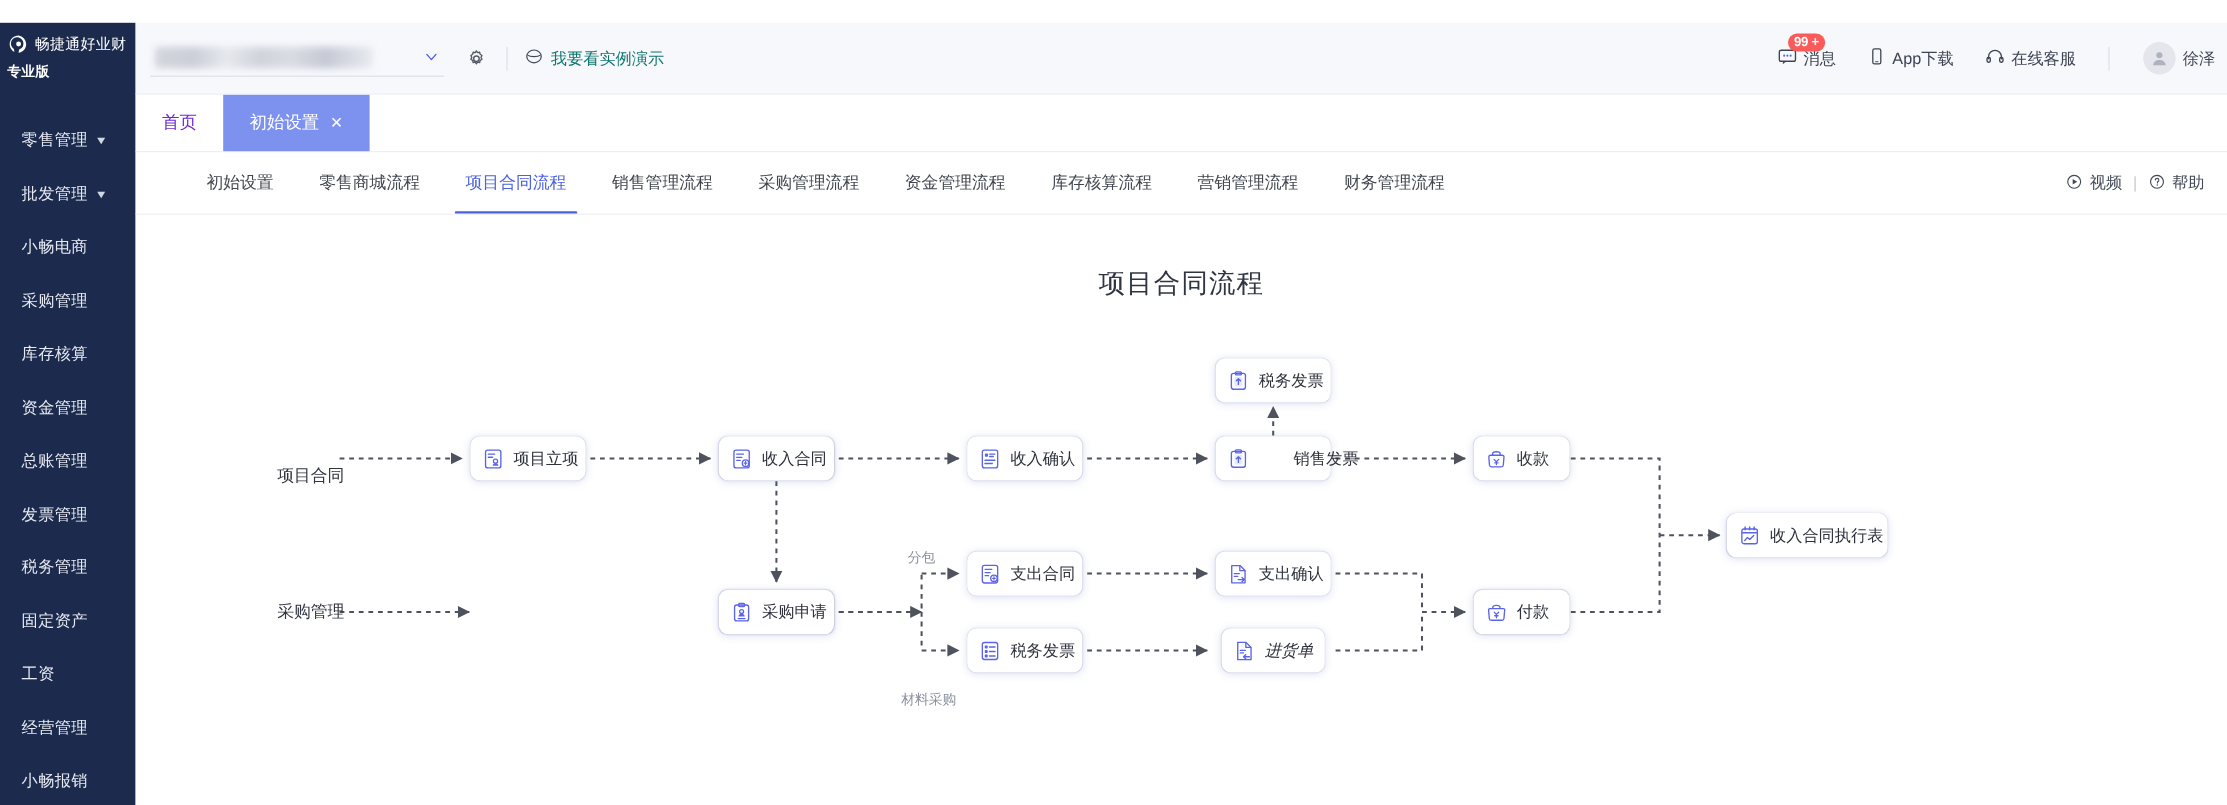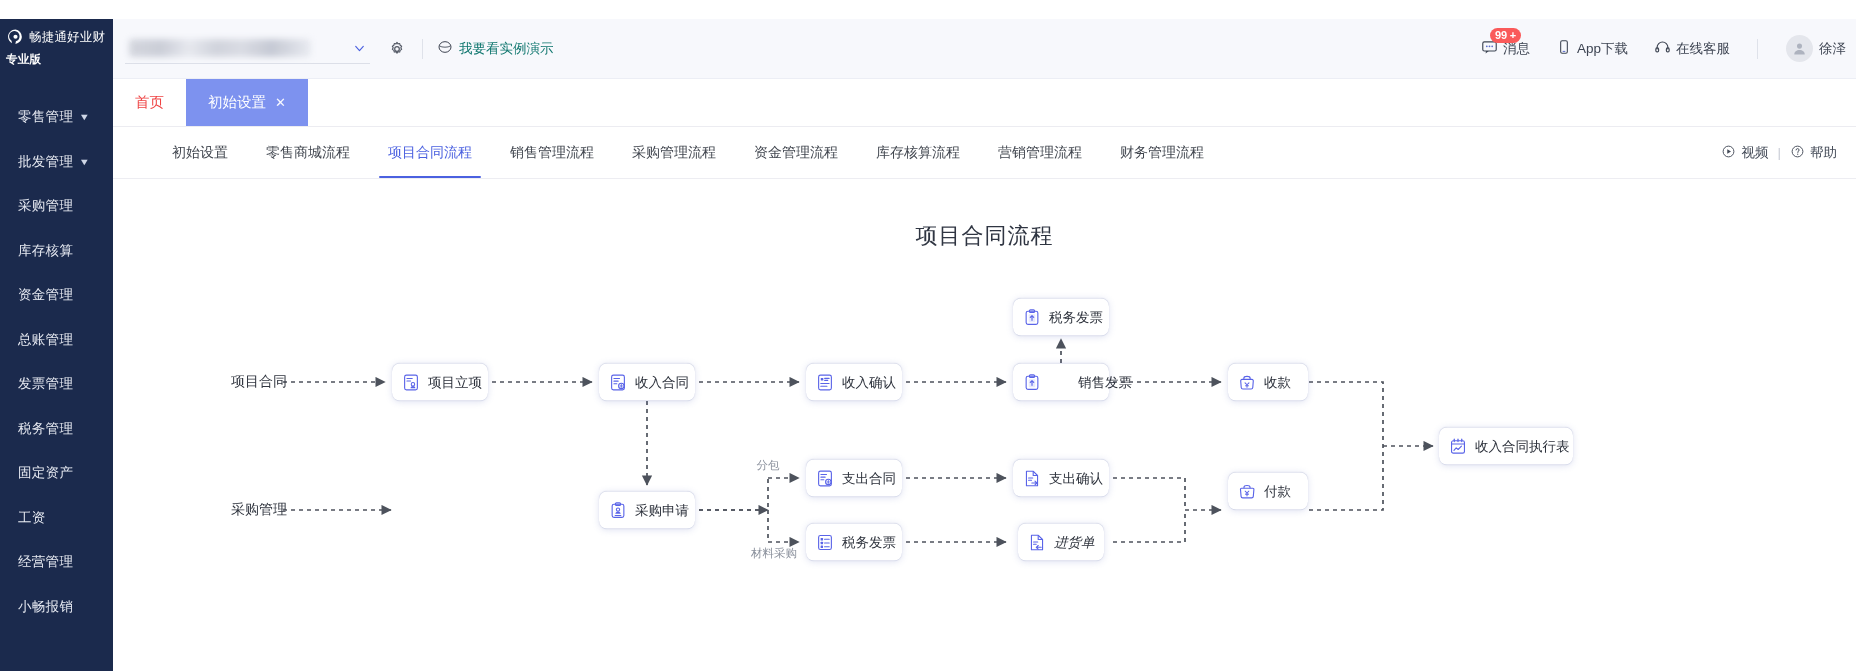--- a/index.html
+++ b/index.html
@@ -94,21 +94,21 @@
   .uname { color: #3d4452; font-size: 13.5px; }
 
   
   .tabstrip {
     position: absolute; left: 113px; top: 60px; right: 0; height: 48px;
     background: #ffffff; display: flex; align-items: stretch;
     border-bottom: 1px solid #ececf1;
   }
   .ctab {
     display: flex; align-items: center; justify-content: center;
-    padding: 0 22px; font-size: 14.5px; color: #ef4444; cursor: pointer;
+    padding: 0 22px; font-size: 14.5px; color: #6d28d9; cursor: pointer;
     white-space: nowrap;
   }
   .ctab.active { background: #7d92ef; color: #ffffff; }
   .ctab .xclose { margin-left: 9px; font-size: 13px; opacity: .95; }
 
   
   .subnav {
     position: absolute; left: 113px; top: 108px; right: 0; height: 52px;
     background: #ffffff; display: flex; align-items: center;
     border-bottom: 1px solid #ededf2;
@@ -180,20 +180,23 @@
       <div class="logo-badge">专业版</div>
     </div>
     <nav class="nav" id="sidebar-nav">
         <div class="nav-item">
           <span>零售管理</span>
           <span class="caret">▼</span>
         </div>
         <div class="nav-item">
           <span>批发管理</span>
           <span class="caret">▼</span>
+        </div>
+        <div class="nav-item">
+          <span>小畅电商</span>
         </div>
         <div class="nav-item">
           <span>采购管理</span>
         </div>
         <div class="nav-item">
           <span>库存核算</span>
         </div>
         <div class="nav-item">
           <span>资金管理</span>
         </div>
@@ -403,21 +406,21 @@
 
         <g stroke="#4d525c" stroke-width="1.7" stroke-dasharray="4 4" fill="none">
           <path d="M1196 203 H1270 V267"></path>
           <path d="M1196 331 H1270 V267"></path>
         </g>
         <g stroke="#4d525c" stroke-width="1.7" stroke-dasharray="4 4" fill="none" marker-end="url(#ah)">
           <path d="M1270 267 H1320"></path>
         </g>
       </svg>
       <div id="flow-labels">
-          <div class="rowlabel" style="left: 118px; top: 203px; text-align: right;">项目合同</div>
+          <div class="rowlabel" style="left: 118px; top: 218px; text-align: right;">项目合同</div>
           <div class="rowlabel" style="left: 118px; top: 331px;">采购管理</div>
         </div>
       <div id="flow-nodes">
           <div class="node" style="left: 327px; top: 203px; width: 96px;">
             <svg class="nicon" viewBox="0 0 24 24">
               <rect x="3.5" y="2.2" width="17" height="19.6" rx="2.4" fill="none" stroke="#5a64e8" stroke-width="1.5"></rect>
               <line x1="6.6" y1="6.6" x2="13.6" y2="6.6" stroke="#5a64e8" stroke-width="1.5" stroke-linecap="round"></line>
               <line x1="6.6" y1="10" x2="11.4" y2="10" stroke="#5a64e8" stroke-width="1.5" stroke-linecap="round"></line>
               <circle cx="14.6" cy="14.4" r="2.3" fill="none" stroke="#5a64e8" stroke-width="1.4"></circle>
               <path d="M11.4 19.6c0-1.9 1.5-3 3.2-3s3.2 1.1 3.2 3z" fill="#5a64e8"></path>
@@ -529,28 +532,28 @@
           <div class="node" style="left: 948px; top: 363px; width: 86px; font-style: italic;">
             <svg class="nicon" viewBox="0 0 24 24">
               <path d="M4.6 2.4h9.2l5.6 5.6v13.6H4.6z" fill="none" stroke="#5a64e8" stroke-width="1.5" stroke-linejoin="round"></path>
               <path d="M13.6 2.4V8h5.8" fill="none" stroke="#5a64e8" stroke-width="1.5" stroke-linejoin="round"></path>
               <line x1="7.4" y1="11.4" x2="13" y2="11.4" stroke="#5a64e8" stroke-width="1.4" stroke-linecap="round"></line>
               <line x1="7.4" y1="14.2" x2="11" y2="14.2" stroke="#5a64e8" stroke-width="1.4" stroke-linecap="round"></line>
               <path d="M17.6 18.4h-6.4M13.6 16l-2.6 2.4 2.6 2.4" fill="none" stroke="#5a64e8" stroke-width="1.5" stroke-linecap="round" stroke-linejoin="round"></path>
             </svg>
             <span class="nlabel">进货单</span>
           </div>
-          <div class="node" style="left: 1155px; top: 312px; width: 80px;">
+          <div class="node" style="left: 1155px; top: 331px; width: 80px;">
             <svg class="nicon" viewBox="0 0 24 24">
               <path d="M4.2 7.6h15.6a1.4 1.4 0 0 1 1.4 1.5l-.8 9.4a2.2 2.2 0 0 1-2.2 2H6.3a2.2 2.2 0 0 1-2.2-2l-.8-9.4a1.4 1.4 0 0 1 1.4-1.5z" fill="none" stroke="#5a64e8" stroke-width="1.5"></path>
               <path d="M8 7.6V6.1C8 5 9.8 4 12 4s4 1 4 2.1v1.5" fill="none" stroke="#5a64e8" stroke-width="1.5"></path>
               <path d="M9.6 11.6L12 14l2.4-2.4M12 14v3.8M10.1 15.5h3.8" fill="none" stroke="#5a64e8" stroke-width="1.4" stroke-linecap="round" stroke-linejoin="round"></path>
             </svg>
             <span class="nlabel">付款</span>
           </div>
         </div>
       <div id="flow-edge-labels">
           <div class="edge-label" style="left: 655px; top: 286px;">分包</div>
-          <div class="edge-label" style="left: 661px; top: 374px;">材料采购</div>
+          <div class="edge-label" style="left: 661px; top: 404px;">材料采购</div>
         </div>
     </div>
   </main>
 </div>
 
 </body></html>

